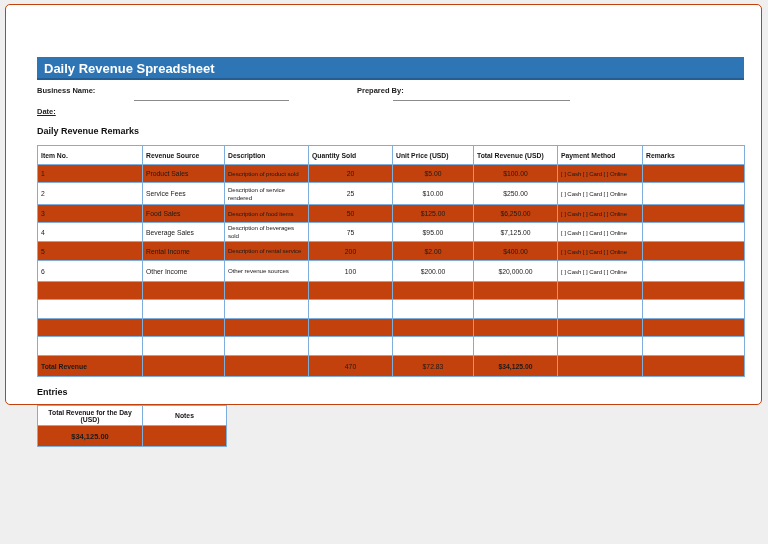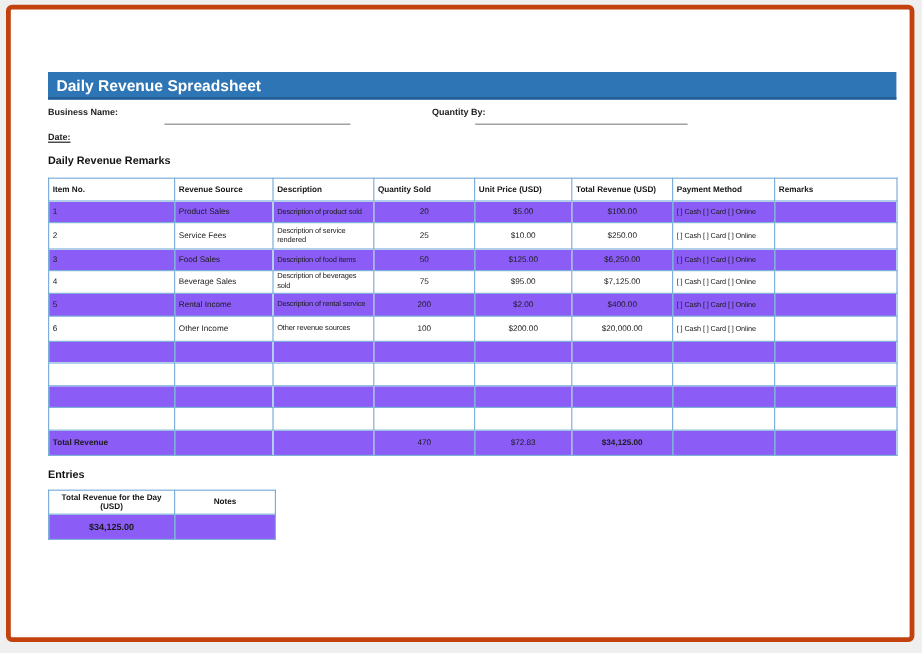--- a/index.html
+++ b/index.html
@@ -1,56 +1,56 @@
 <!DOCTYPE html>
 <html><head>
 <meta charset="utf-8">
 <style>
   * { margin:0; padding:0; box-sizing:border-box; }
   html,body { width:768px; height:544px; background:#efefef; font-family:"Liberation Sans", sans-serif; color:#1b1b1b; }
   .page {
-    position:absolute; left:5px; top:4px; width:757px; height:531px;
-    background:#ffffff; border:4px solid #c2410c; border-radius:5px;
+    position:absolute; left:5px; top:4px; width:757px; height:401px;
+    background:#ffffff; border:1px solid #c2410c; border-radius:5px;
   }
   .titlebar {
     position:absolute; left:31px; top:52px; width:707px; height:23px;
     background:#2e75b6; color:#ffffff; font-weight:bold; font-size:13px;
     line-height:23px; padding-left:7px; border-bottom:2px solid #245d92;
   }
   .lbl { position:absolute; font-size:7.5px; font-weight:bold; color:#222; }
   .field-line { position:absolute; border-bottom:1px solid #8a8a8a; height:1px; }
   .section-heading { position:absolute; font-size:9px; font-weight:bold; color:#111; }
 
   table { border-collapse:collapse; table-layout:fixed; position:absolute; }
   th, td { border:1px solid #7eaedc; font-size:6.8px; padding:1px 3px; overflow:hidden; vertical-align:middle; }
   th { font-weight:bold; text-align:left; background:#ffffff; color:#151515; }
   .entries { left:31px; top:140px; width:707px; }
   .entries thead tr { height:19px; }
-  tr.band td { background:#8b5cf6; }
+  tr.band td { background:#c2410c; }
   td.c { text-align:center; }
   td.b { font-weight:bold; }
   td.desc { font-size:6.2px; letter-spacing:-0.1px; line-height:1.25; }
   td.pay  { font-size:6.1px; white-space:nowrap; letter-spacing:-0.1px; }
 
   .summary { left:31px; top:400px; width:189px; }
   .summary th { text-align:center; font-size:6.8px; height:20px; }
   .summary td { height:21px; text-align:center; }
   .summary td.total { font-size:7.5px; font-weight:bold; }
 </style>
 </head>
 <body>
 
 <div class="page">
 
   <div class="titlebar">Daily Revenue Spreadsheet</div>
 
   <div class="lbl" style="left:31px; top:81px;">Business Name:</div>
   <div class="field-line" style="left:128px; top:95px; width:155px;"></div>
 
-  <div class="lbl" style="left:351px; top:81px;">Quantity By:</div>
+  <div class="lbl" style="left:351px; top:81px;">Prepared By:</div>
   <div class="field-line" style="left:387px; top:95px; width:177px;"></div>
 
   <div class="lbl" style="left:31px; top:102px;text-decoration:underline;">Date:</div>
 
   <div class="section-heading" style="left:31px; top:121px;">Daily Revenue Remarks</div>
 
   <table class="entries">
     <colgroup>
       <col style="width:105px">
         <col style="width:82px">

